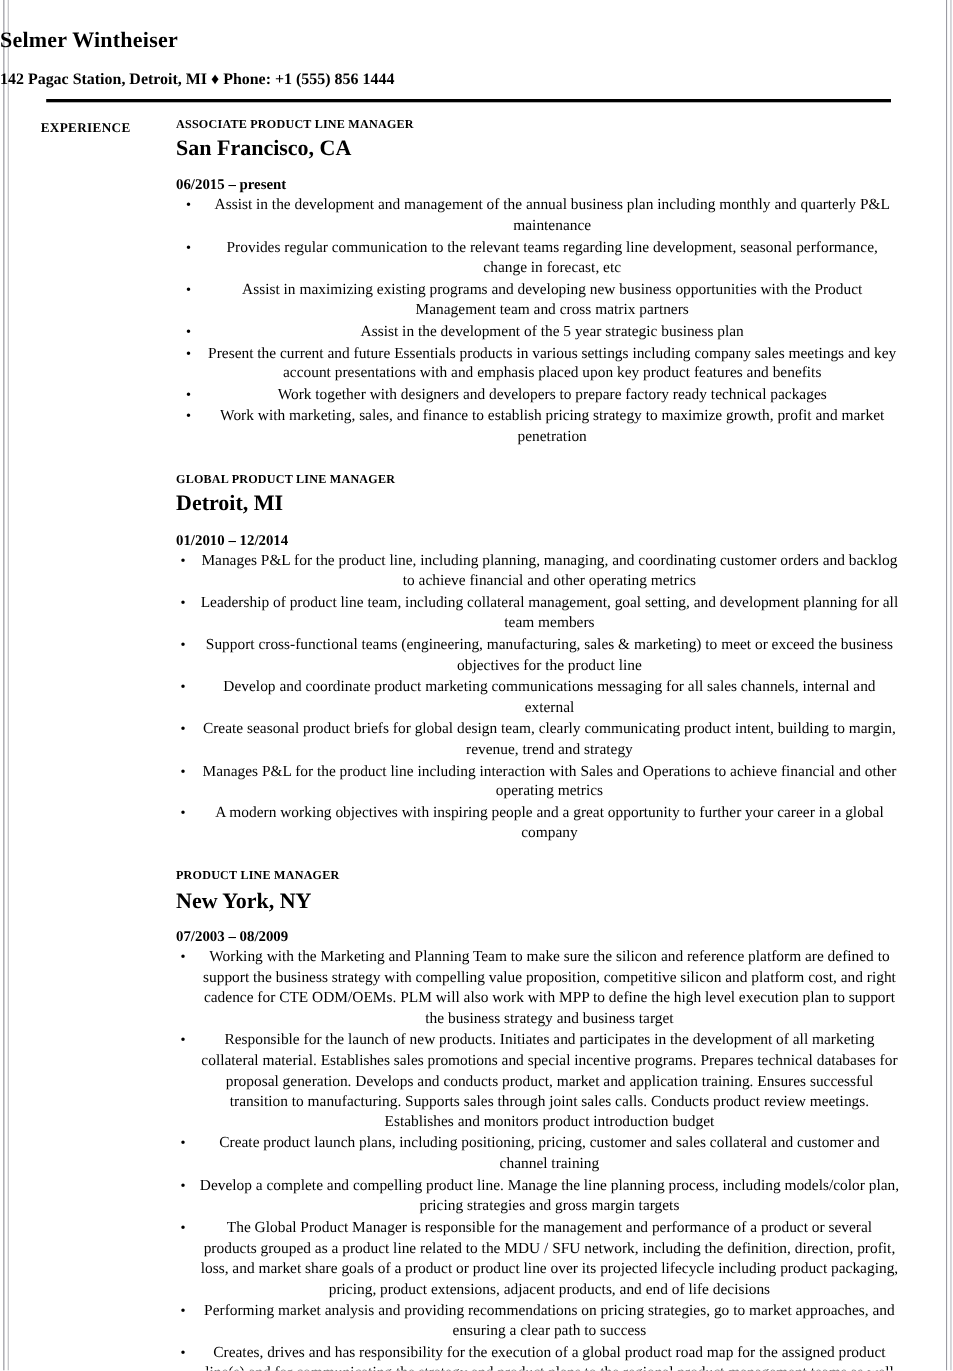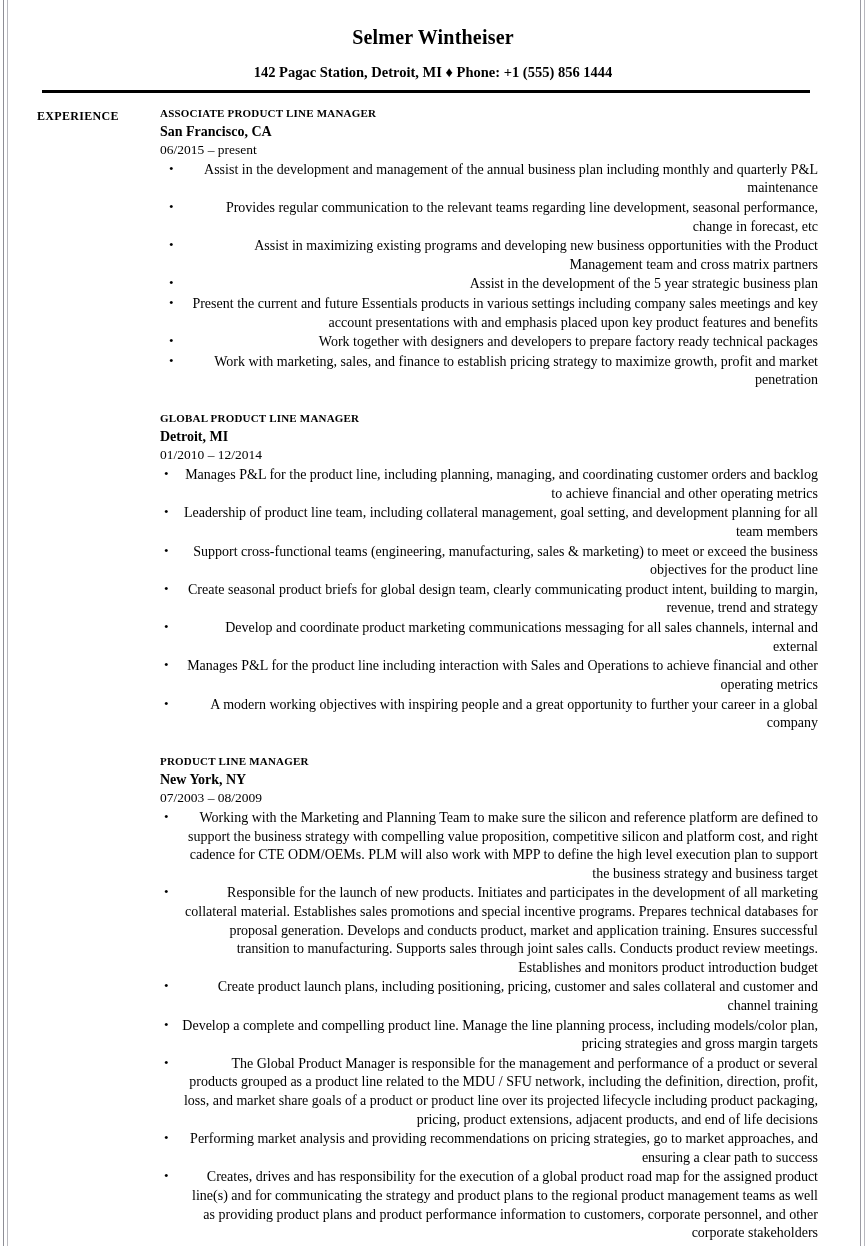--- a/index.html
+++ b/index.html
@@ -44,21 +44,21 @@
 
   .sheet {
     position: absolute;
     top: 0; left: 0;
     width: 866px;
     height: 1246px;
   }
 
   
   .hdr {
-    text-align: center;
+    text-align: left;
     padding-top: 27px;
   }
   .hdr-name {
     font-size: 20px;
     font-weight: bold;
     letter-spacing: .2px;
     line-height: 1;
   }
   .hdr-contact {
     font-size: 14.5px;
@@ -98,43 +98,44 @@
   }
 
   .job { margin-bottom: 0; }
   .job-title {
     font-size: 11px;
     font-weight: bold;
     letter-spacing: .2px;
     line-height: 1.22;
   }
   .job-location {
-    font-size: 14px;
+    font-size: 20px;
     font-weight: bold;
     line-height: 1.28;
     margin-top: 3px;
   }
   .job-dates {
     font-size: 13.5px;
     line-height: 1.25;
-    margin-top: 1px;
+    margin-top: 11px;
+    font-weight: bold;
   }
 
   ul.bullets {
     list-style: none;
     margin: 2px 0 0 0;
     padding: 0;
   }
   ul.bullets li {
     position: relative;
     font-size: 14px;
     line-height: 1.33;
     padding-left: 26px;
     margin-top: 1px;
-    text-align: right;
+    text-align: center;
   }
   ul.bullets li::before {
     content: "\2022";
     position: absolute;
     left: 9px;
     top: -1px;
     font-size: 13px;
   }
   
   ul.bullets.tight li { padding-left: 21px; }
@@ -182,22 +183,22 @@
         <div class="gap-job"></div>
 
         <div class="job">
           <div class="job-title">GLOBAL PRODUCT LINE MANAGER</div>
           <div class="job-location">Detroit, MI</div>
           <div class="job-dates">01/2010 – 12/2014</div>
           <ul class="bullets tight">
             <li>Manages P&amp;L for the product line, including planning, managing, and coordinating customer orders and backlog to achieve financial and other operating metrics</li>
             <li>Leadership of product line team, including collateral management, goal setting, and development planning for all team members</li>
             <li>Support cross-functional teams (engineering, manufacturing, sales &amp; marketing) to meet or exceed the business objectives for the product line</li>
+            <li>Develop and coordinate product marketing communications messaging for all sales channels, internal and external</li>
             <li>Create seasonal product briefs for global design team, clearly communicating product intent, building to margin, revenue, trend and strategy</li>
-            <li>Develop and coordinate product marketing communications messaging for all sales channels, internal and external</li>
             <li>Manages P&amp;L for the product line including interaction with Sales and Operations to achieve financial and other operating metrics</li>
             <li>A modern working objectives with inspiring people and a great opportunity to further your career in a global company</li>
           </ul>
         </div>
 
         <div class="gap-job"></div>
 
         <div class="job">
           <div class="job-title">PRODUCT LINE MANAGER</div>
           <div class="job-location">New York, NY</div>

